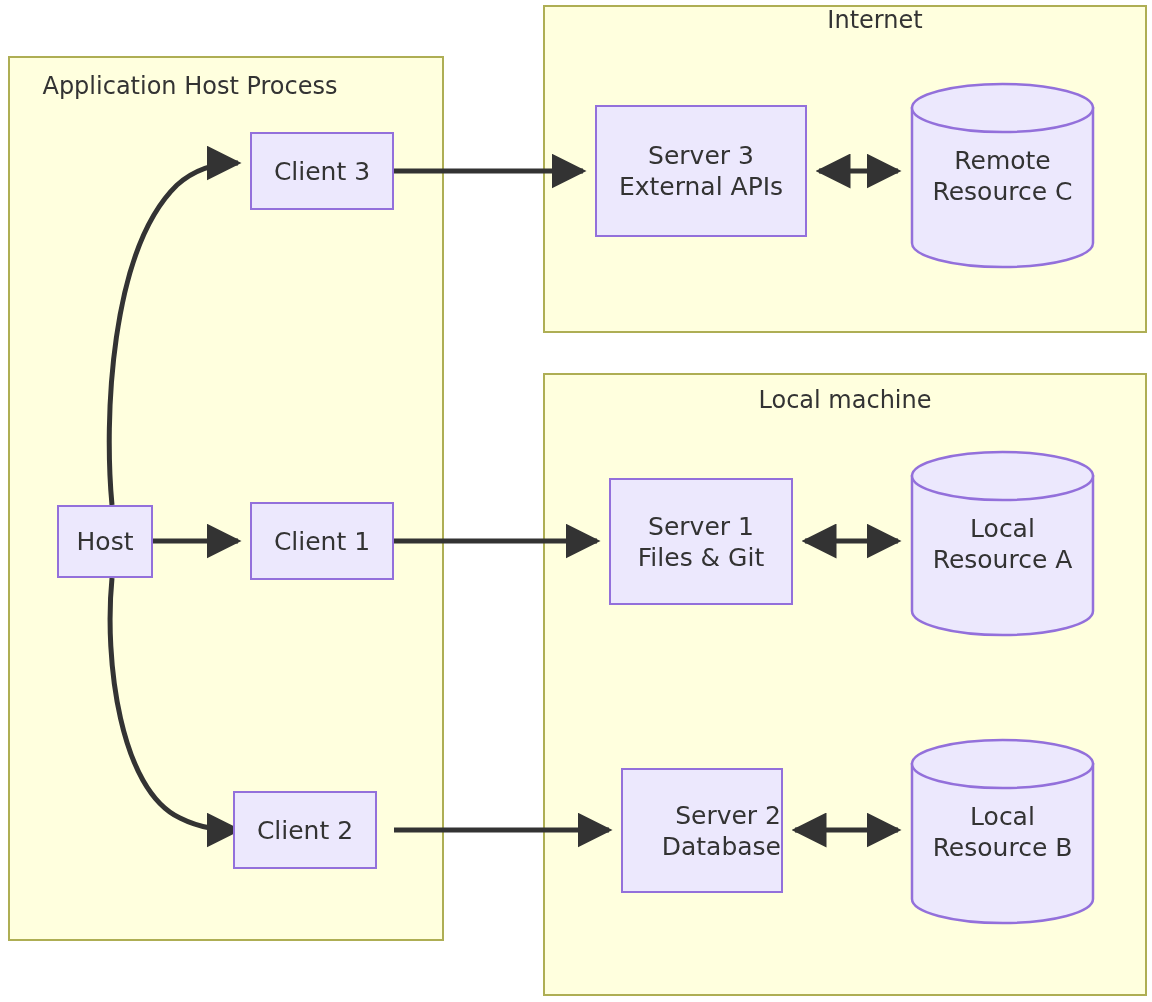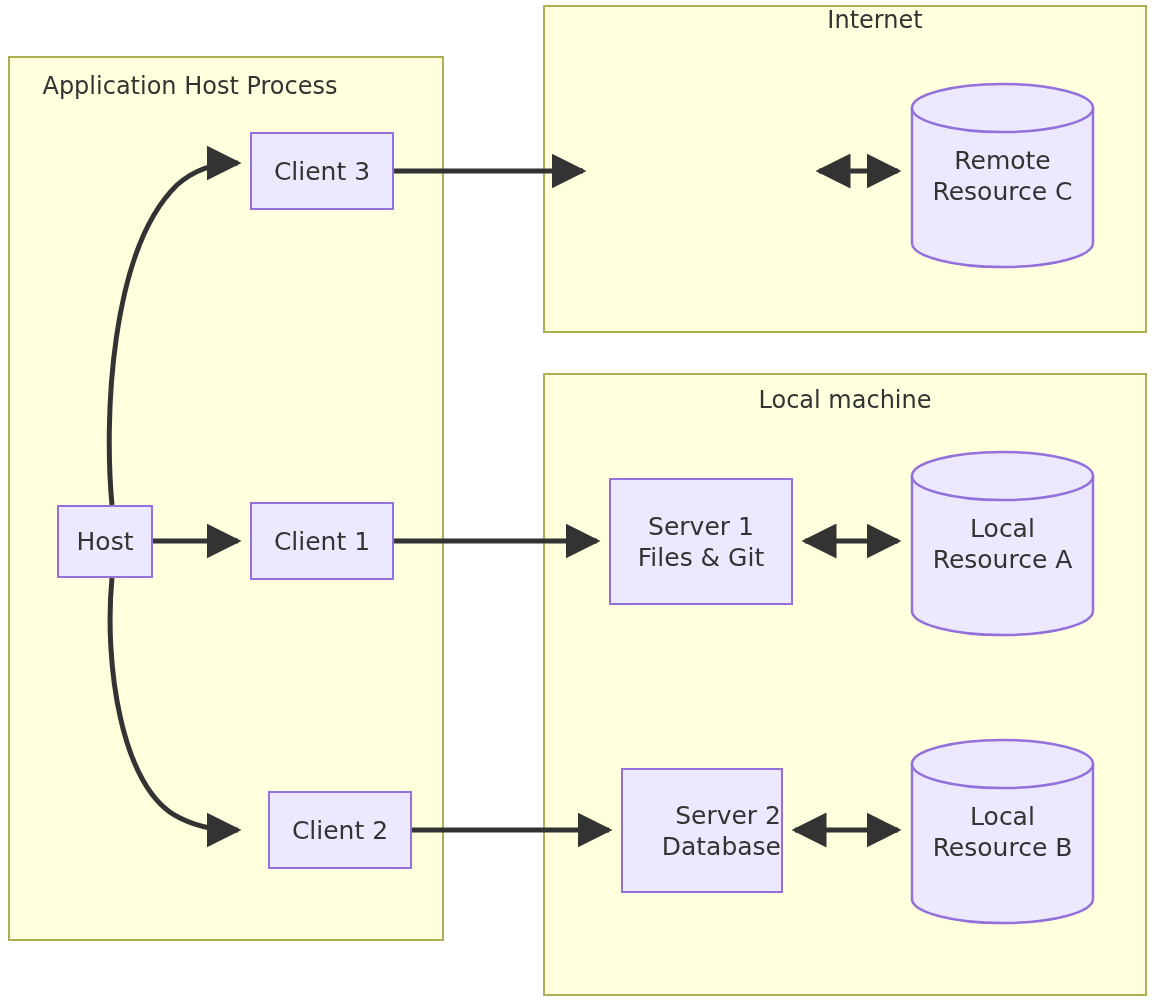--- a/index.html
+++ b/index.html
@@ -126,38 +126,42 @@
   </svg>
 
   <div class="node" style="left:57px; top:505px; width:96px; height:73px;">
     <span>Host</span>
   </div>
 
   <div class="node" style="left:250px; top:502px; width:144px; height:78px;">
     <span>Client 1</span>
   </div>
 
-  <div class="node" style="left:268px; top:791px; width:144px; height:78px;">
+  <div class="node" style="left:233px; top:791px; width:144px; height:78px;">
     <span>Client 2</span>
   </div>
 
   <div class="node" style="left:250px; top:132px; width:144px; height:78px;">
     <span>Client 3</span>
   </div>
 
   <div class="node" style="left:609px; top:478px; width:184px; height:127px;">
     <span>Server 1</span>
     <span class="line2">Files &amp; Git</span>
   </div>
 
   <div class="node" style="left:621px; top:768px; width:162px; height:125px;align-items:flex-end;">
     <span>Server 2</span>
     <span class="line2">Database</span>
   </div>
 
+  <div class="node" style="left:595px; top:105px; width:212px; height:132px;">
+    <span>Server 3</span>
+    <span class="line2">External APIs</span>
+  </div>
 
   <div class="cyl" style="left:910px; top:450px; width:185px; height:187px;">
     <svg width="185" height="187" viewBox="0 0 185 187">
       <path d="M 2,26 L 2,161 A 90.5,24 0 0 0 183,161 L 183,26 Z" fill="#ece8fd" stroke="#9370db" stroke-width="2.5"></path>
       <ellipse cx="92.5" cy="26" rx="90.5" ry="24" fill="#ece8fd" stroke="#9370db" stroke-width="2.5"></ellipse>
     </svg>
     <div class="cyl-label">
       <span>Local</span><br>
       <span>Resource A</span>
     </div>

